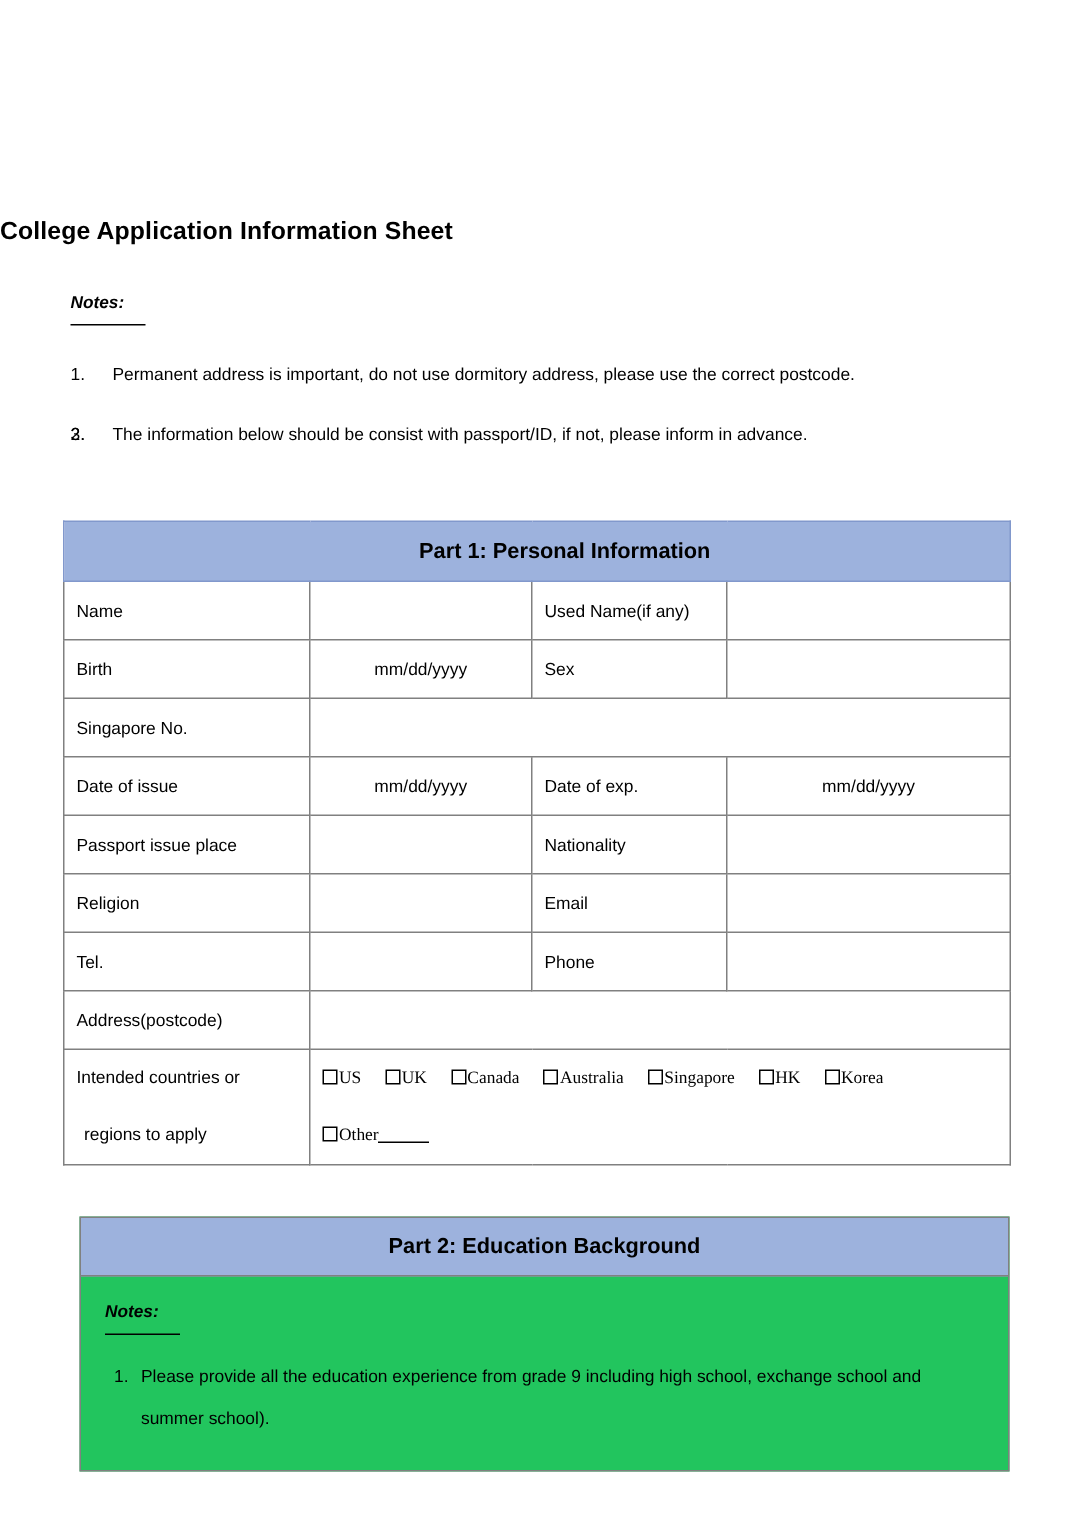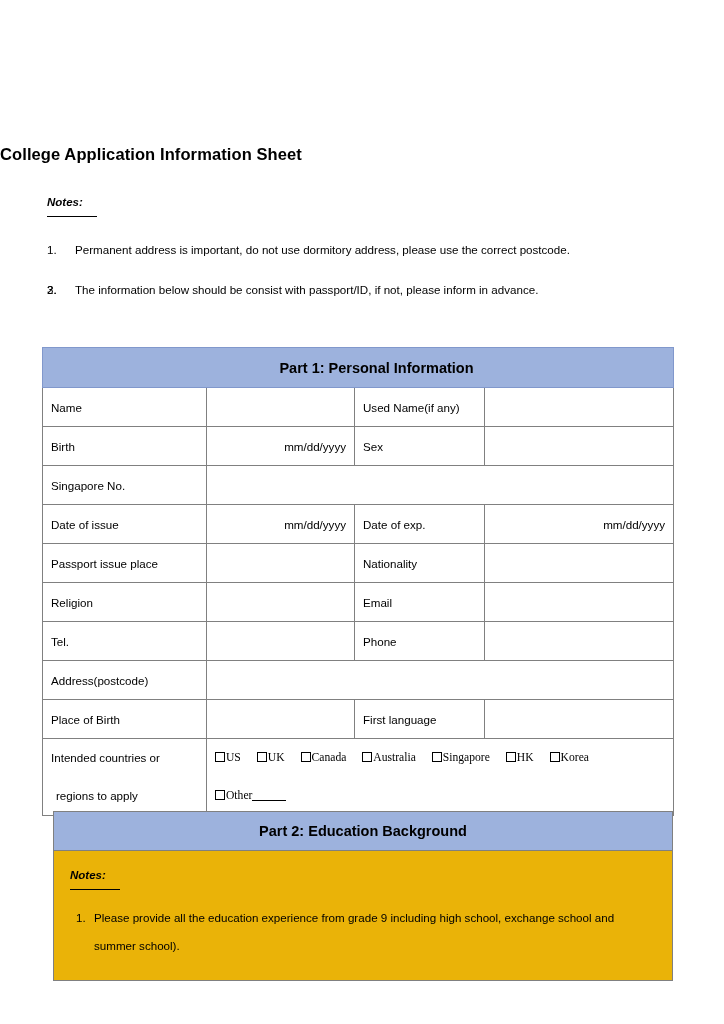--- a/index.html
+++ b/index.html
@@ -87,21 +87,21 @@
   }
   .part-header td {
     background: #9db2dd !important;
     text-align: center;
     font-size: 14.5px;
     font-weight: bold;
     height: 39px;
     border-color: #8198cc;
     padding-left: 45px;
   }
-  .c-center { text-align: right; }
+  .c-center { text-align: center; }
   .row-tall td { height: 76px; vertical-align: top; padding-top: 0; }
 
   .cb-cell {
     font-size: 11.6px;
     line-height: 1.05;
   }
   .cb-line {
     display: block;
     height: 38px;
     line-height: 38px;
@@ -139,21 +139,21 @@
   .stacked-label.indent { padding-left: 5px; }
 
   
   .part2-wrap {
     position: absolute;
     left: 53px;
     top: 811px;
     width: 620px;
     border: 1px solid #808080;
     box-sizing: border-box;
-    background: #eab308;
+    background: #22c55e;
   }
   .part2-header {
     background: #9db2dd;
     text-align: center;
     font-size: 14.5px;
     font-weight: bold;
     height: 38px;
     line-height: 38px;
     border-bottom: 1px solid #808080;
   }
@@ -260,26 +260,20 @@
         <td></td>
         <td>Phone</td>
         <td></td>
       </tr>
 
       <tr>
         <td>Address(postcode)</td>
         <td colspan="3"></td>
       </tr>
 
-      <tr>
-        <td>Place of Birth</td>
-        <td></td>
-        <td>First language</td>
-        <td></td>
-      </tr>
 
       <tr class="row-tall">
         <td>
           <span class="stacked-label">Intended countries or</span>
           <span class="stacked-label indent">regions to apply</span>
         </td>
         <td colspan="3" class="cb-cell">
           <span class="cb-line">
             <span class="cb"><span class="box"></span><span>US</span></span><span class="cb"><span class="box"></span><span>UK</span></span><span class="cb"><span class="box"></span><span>Canada</span></span><span class="cb"><span class="box"></span><span>Australia</span></span><span class="cb"><span class="box"></span><span>Singapore</span></span><span class="cb"><span class="box"></span><span>HK</span></span><span class="cb"><span class="box"></span><span>Korea</span></span>
           </span>

